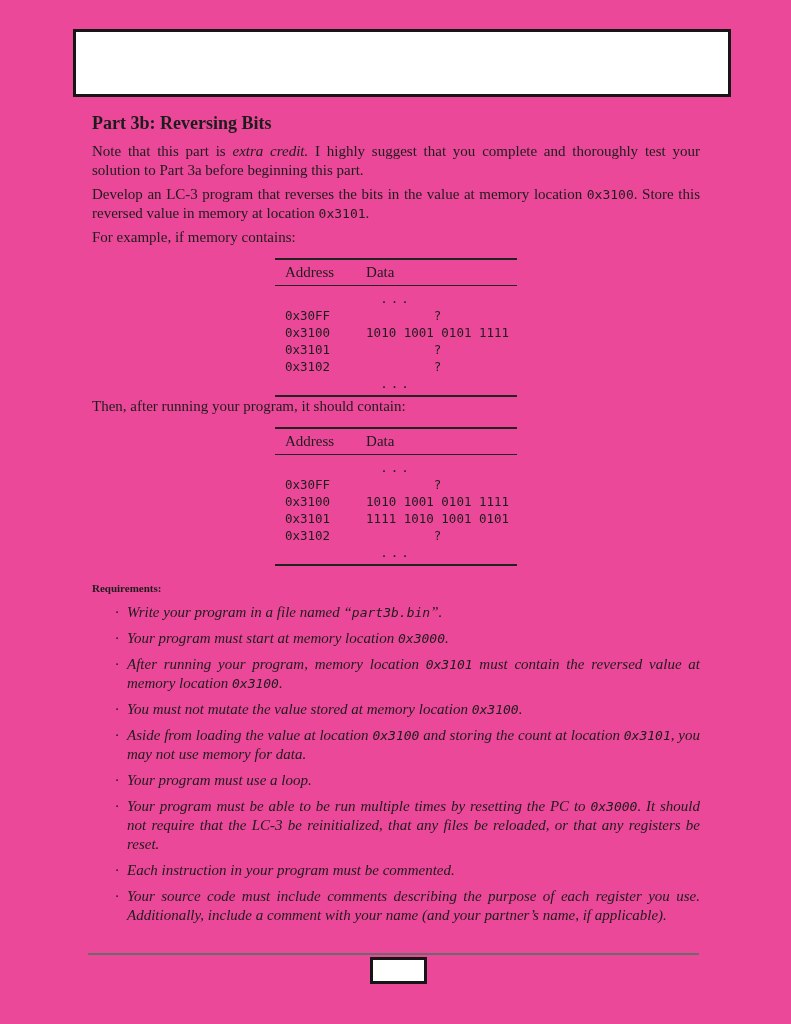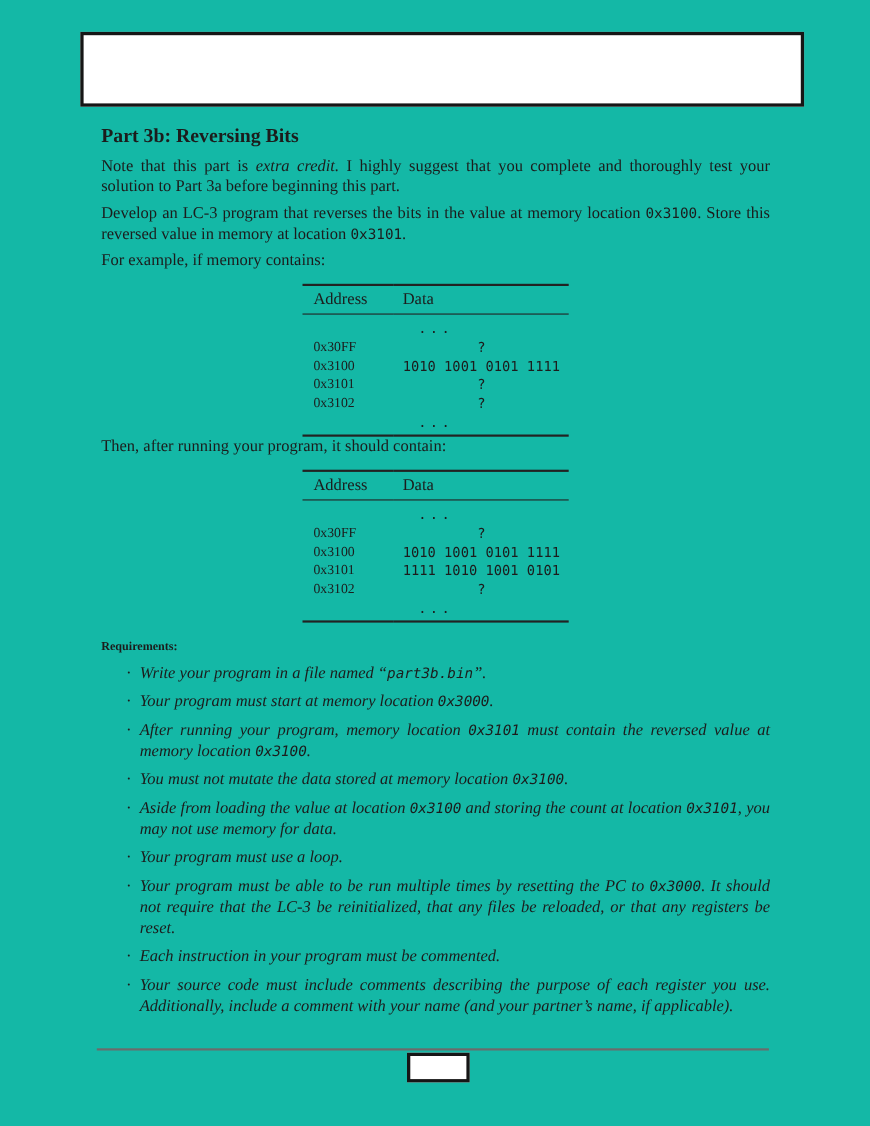--- a/index.html
+++ b/index.html
@@ -2,21 +2,21 @@
 <html><head>
 <meta charset="utf-8">
 <style>
   * { box-sizing: border-box; }
   html, body { margin: 0; padding: 0; background: #ffffff; }
 
   .page {
     position: relative;
     width: 791px;
     height: 1024px;
-    background: #14b8a6;
+    background: #ec4899;
     color: #1c1c1c;
     font-family: "Liberation Serif", "DejaVu Serif", serif;
     font-size: 15px;
     line-height: 19px;
     overflow: hidden;
   }
 
   
   .frame-box {
     position: absolute;
@@ -69,21 +69,21 @@
   }
   .mem-table th.addr-h { text-align: left; padding-left: 10px; padding-right: 24px; }
   .mem-table th.val-h  { text-align: left; }
   .mem-table td {
     font-family: "DejaVu Sans Mono", "Liberation Mono", monospace;
     font-size: 12.5px;
     line-height: 17px;
     padding: 0 8px;
     white-space: nowrap;
   }
-  .mem-table td.addr { text-align: left; padding-left: 10px; padding-right: 24px; font-family: Liberation Serif, serif; }
+  .mem-table td.addr { text-align: left; padding-left: 10px; padding-right: 24px; }
   .mem-table td.val  { text-align: center; }
   .mem-table td.dots { text-align: center; letter-spacing: 3px; }
   .mem-table tbody tr:first-child td { padding-top: 4px; }
   .mem-table tbody tr:last-child td  { padding-bottom: 3px; }
 
   .req-heading {
     font-size: 11px;
     line-height: 19px;
     font-weight: bold;
     margin: 13px 0 5px 0;
@@ -211,21 +211,21 @@
           </tr>
         </tbody>
     </table>
 
     <h2 class="req-heading">Requirements:</h2>
 
     <ul class="req-list">
         <li><span class="seg-text">Write your program in a file named “</span><span class="seg-code">part3b.bin</span><span class="seg-text">”.</span></li>
         <li><span class="seg-text">Your program must start at memory location </span><span class="seg-code">0x3000</span><span class="seg-text">.</span></li>
         <li><span class="seg-text">After running your program, memory location </span><span class="seg-code">0x3101</span><span class="seg-text"> must contain the reversed value at memory location </span><span class="seg-code">0x3100</span><span class="seg-text">.</span></li>
-        <li><span class="seg-text">You must not mutate the data stored at memory location </span><span class="seg-code">0x3100</span><span class="seg-text">.</span></li>
+        <li><span class="seg-text">You must not mutate the value stored at memory location </span><span class="seg-code">0x3100</span><span class="seg-text">.</span></li>
         <li><span class="seg-text">Aside from loading the value at location </span><span class="seg-code">0x3100</span><span class="seg-text"> and storing the count at location </span><span class="seg-code">0x3101</span><span class="seg-text">, you may not use memory for data.</span></li>
         <li><span class="seg-text">Your program must use a loop.</span></li>
         <li><span class="seg-text">Your program must be able to be run multiple times by resetting the PC to </span><span class="seg-code">0x3000</span><span class="seg-text">. It should not require that the LC-3 be reinitialized, that any files be reloaded, or that any registers be reset.</span></li>
         <li><span class="seg-text">Each instruction in your program must be commented.</span></li>
         <li><span class="seg-text">Your source code must include comments describing the purpose of each register you use. Additionally, include a comment with your name (and your partner’s name, if applicable).</span></li>
       </ul>
 
   </div>
 
   <div class="footer-rule"></div>

